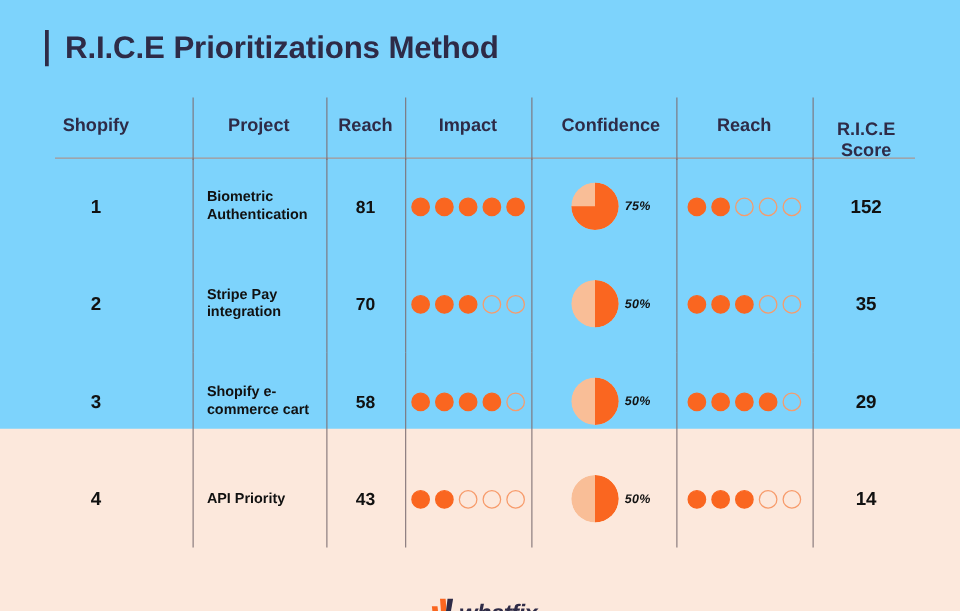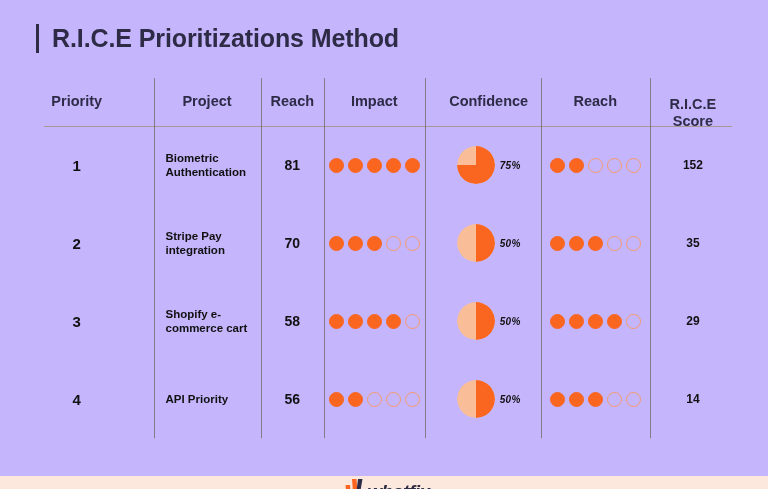--- a/index.html
+++ b/index.html
@@ -12,22 +12,22 @@
     height: 489px;
     overflow: hidden;
     background: #FCE8DC;
     font-family: "Liberation Sans", sans-serif;
     color: #1A1A1A;
     -webkit-font-smoothing: antialiased;
   }
   .page {
     position: relative;
     width: 768px;
-    height: 476px;
-    background: #c4b5fd;
+    height: 343px;
+    background: #7dd3fc;
     box-sizing: border-box;
   }
 
   
   .title-wrap {
     position: absolute;
     left: 36px;
     top: 20px;
     display: flex;
     align-items: center;
@@ -142,21 +142,21 @@
     line-height: 1.25;
     text-align: left;
     align-self: flex-start;
     padding-left: 12px;
     padding-right: 6px;
     box-sizing: border-box;
     width: 100%;
   }
   .c-project { justify-content: center; align-items: center; }
   .val-score {
-    font-size: 12px;
+    font-size: 15px;
     font-weight: bold;
     color: #111111;
   }
 
   
   .dots {
     display: flex;
     align-items: center;
     gap: 4px;
   }
@@ -222,21 +222,21 @@
 
   <div class="title-wrap">
     <span class="title-bar"></span>
     <span class="title-text">R.I.C.E Prioritizations Method</span>
   </div>
 
   <div class="table">
 
     <div class="row head-row">
       <div class="cell c-priority">
-        <span class="th">Priority</span>
+        <span class="th">Shopify</span>
       </div>
       <div class="cell c-project" style="align-items:center">
         <span class="th">Project</span>
       </div>
       <div class="cell c-reach">
         <span class="th">Reach</span>
       </div>
       <div class="cell c-impact">
         <span class="th">Impact</span>
       </div>
@@ -377,21 +377,21 @@
           </div>
         </div>
         <div class="row body-row">
           <div class="cell c-priority">
             <span class="val-priority">4</span>
           </div>
           <div class="cell c-project">
             <span class="val-project">API Priority</span>
           </div>
           <div class="cell c-reach">
-            <span class="val-num">56</span>
+            <span class="val-num">43</span>
           </div>
           <div class="cell c-impact">
             <span class="dots">
               <span class="dot filled"></span>
               <span class="dot filled"></span>
               <span class="dot empty"></span>
               <span class="dot empty"></span>
               <span class="dot empty"></span>
             </span>
           </div>

